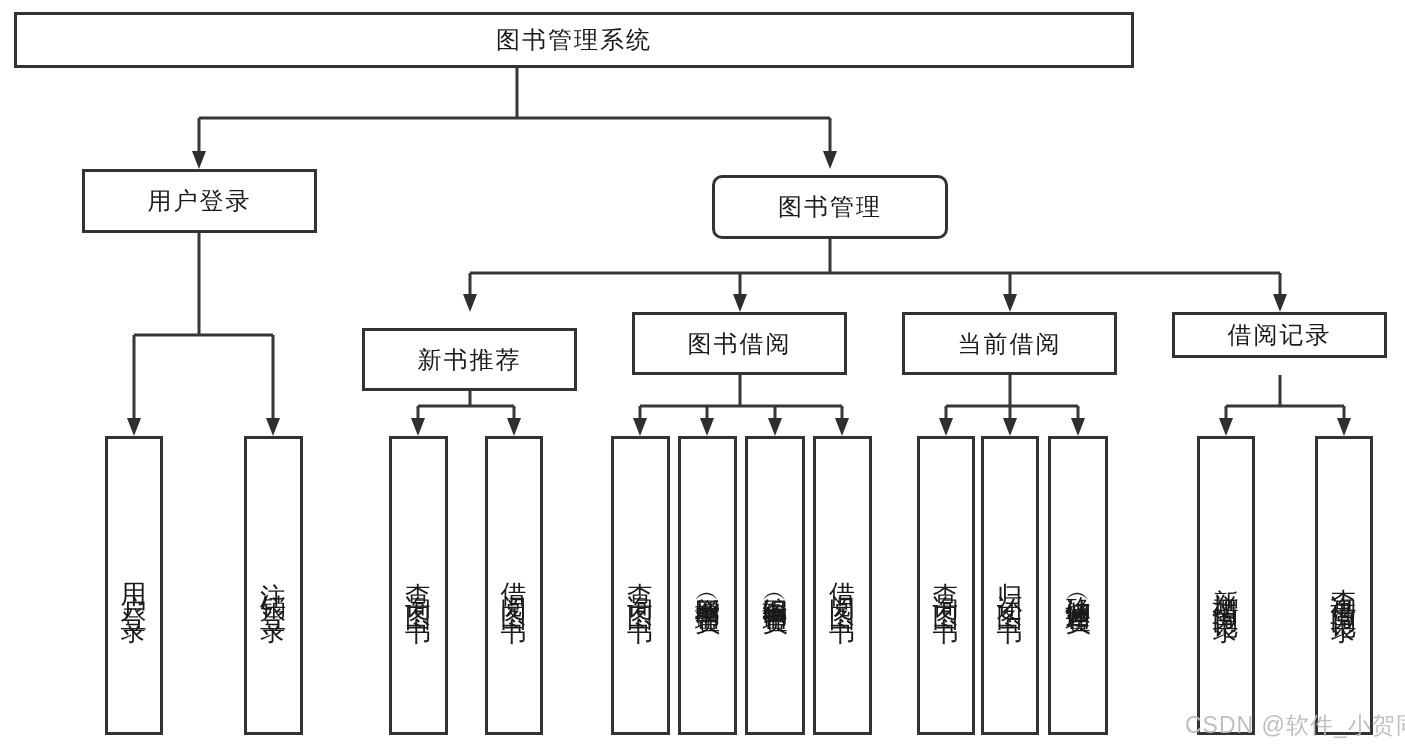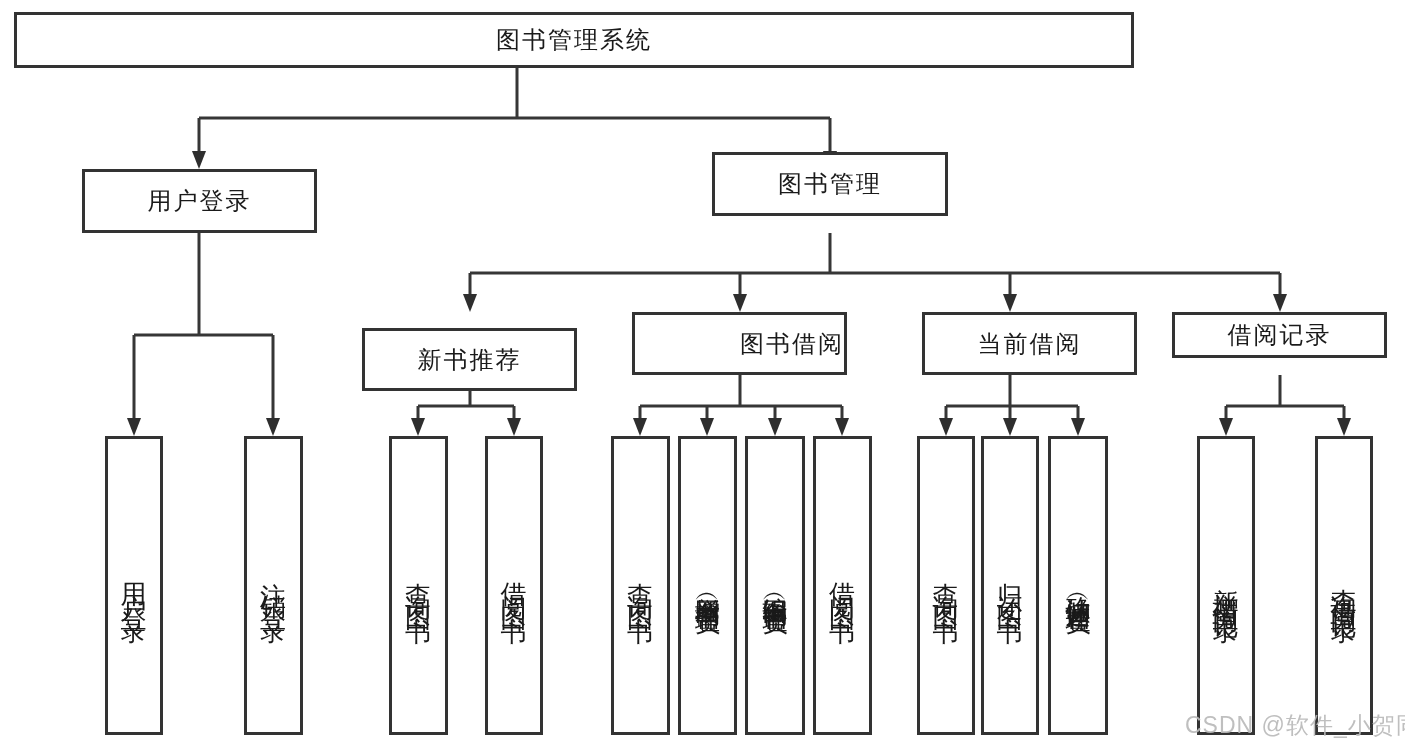--- a/index.html
+++ b/index.html
@@ -37,24 +37,24 @@
     line-height: 1;
     font-size: 26px;
   }
   .vnode.s span { letter-spacing: 12px; }
   .vnode.m span { letter-spacing: 6px; }
   .vnode.l span { letter-spacing: 2px; font-size: 25px; }
 
   
   .n-root   { left:14px;   top:12px;  width:1120px; height:56px; }
   .n-login  { left:82px;   top:169px; width:235px;  height:64px; }
-  .n-mgmt   { left:712px;  top:152px; width:236px;  height:64px; }
+  .n-mgmt   { left:712px;  top:175px; width:236px;  height:64px;border-radius:10px; }
   .n-rec    { left:362px;  top:312px; width:215px;  height:63px;margin-top:16px; }
-  .n-borrow { left:632px;  top:312px; width:215px;  height:63px;justify-content:flex-end; }
-  .n-cur    { left:902px;  top:312px; width:215px;  height:63px;margin-left:20px; }
+  .n-borrow { left:632px;  top:312px; width:215px;  height:63px; }
+  .n-cur    { left:902px;  top:312px; width:215px;  height:63px; }
   .n-hist   { left:1172px; top:312px; width:215px;  height:46px; }
 
   .lf    { top:436px; height:299px; }
   .lf-1  { left:105px;  width:58px; }
   .lf-2  { left:244px;  width:59px; }
   .lf-3  { left:389px;  width:59px; }
   .lf-4  { left:485px;  width:58px; }
   .lf-5  { left:611px;  width:59px; }
   .lf-6  { left:678px;  width:59px; }
   .lf-7  { left:745px;  width:60px; }

